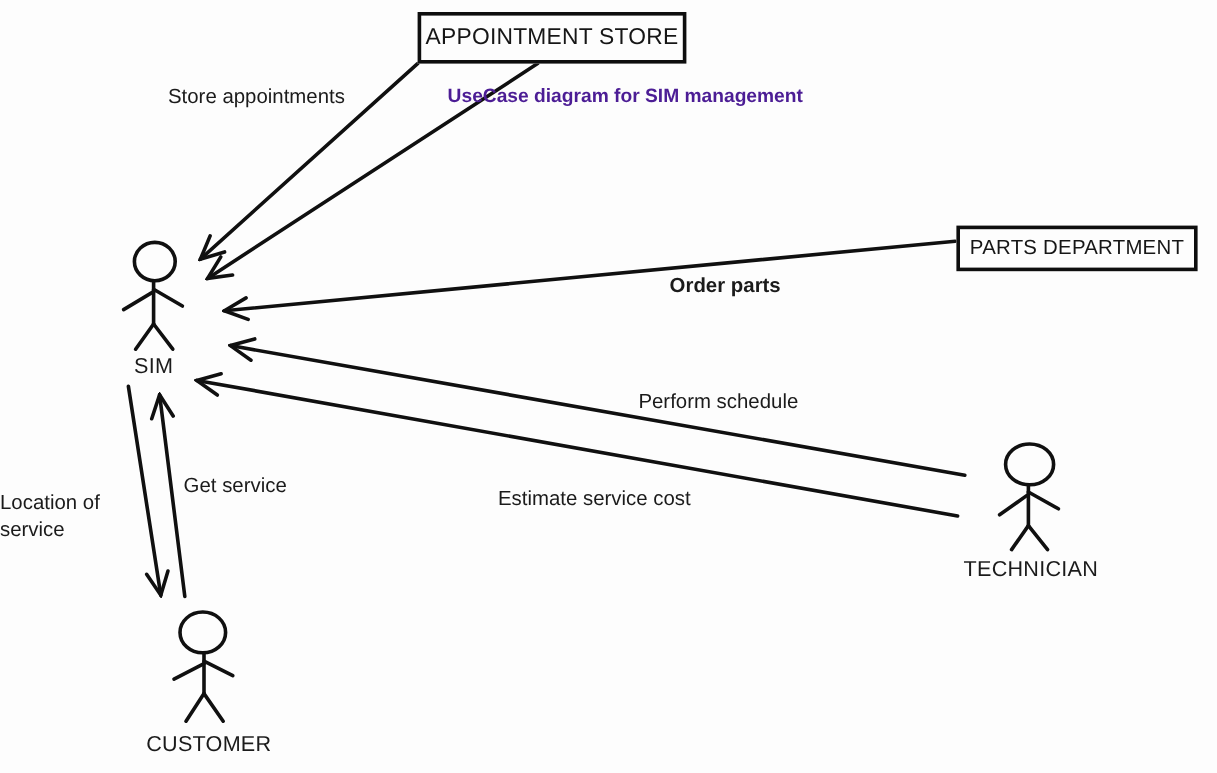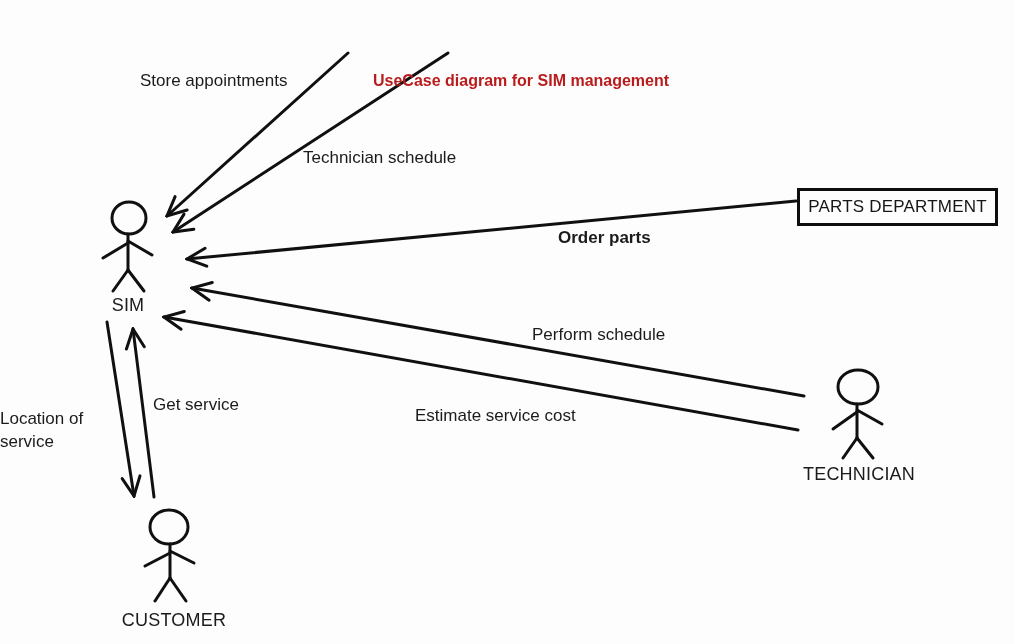--- a/index.html
+++ b/index.html
@@ -25,21 +25,21 @@
     color: #1b1b1b;
   }
   .lbl.wrap {
     white-space: normal;
     width: 102px;
     line-height: 23px;
   }
   .lbl.title {
     font-weight: bold;
     font-size: 16px;
-    color: #b91c1c;
+    color: #4c1d95;
   }
   .lbl.actor {
     transform: translateX(-50%);
     font-size: 18px;
     letter-spacing: 0.2px;
   }
   .sysbox {
     position: absolute;
     box-sizing: border-box;
     border: 3px solid #0e0e0e;
@@ -93,28 +93,30 @@
     <g>
       <ellipse cx="169" cy="527" rx="19" ry="17"></ellipse>
       <line x1="170" y1="544" x2="170" y2="578"></line>
       <line x1="170" y1="553" x2="145" y2="566"></line>
       <line x1="170" y1="551" x2="194" y2="563"></line>
       <line x1="170" y1="578" x2="155" y2="601"></line>
       <line x1="170" y1="578" x2="186" y2="601"></line>
     </g>
   </svg>
 
+  <div class="sysbox appointment">
+    <span>APPOINTMENT STORE</span>
+  </div>
   <div class="sysbox parts">
     <span>PARTS DEPARTMENT</span>
   </div>
 
   <div class="lbl title" style="left:373px; top:71px;">UseCase diagram for SIM management</div>
 
   <div class="lbl" style="left:140px; top:71px;">Store appointments</div>
-  <div class="lbl" style="left:303px; top:148px;">Technician schedule</div>
   <div class="lbl" style="left:558px; top:228px;font-weight:bold;">Order parts</div>
   <div class="lbl" style="left:532px; top:325px;">Perform schedule</div>
   <div class="lbl" style="left:415px; top:406px;">Estimate service cost</div>
   <div class="lbl" style="left:153px; top:395px;">Get service</div>
   <div class="lbl wrap" style="left:0; top:407px;">Location of service</div>
 
   <div class="lbl actor" style="left:128px; top:295px;">SIM</div>
   <div class="lbl actor" style="left:859px; top:464px;">TECHNICIAN</div>
   <div class="lbl actor" style="left:174px; top:610px;">CUSTOMER</div>
 

